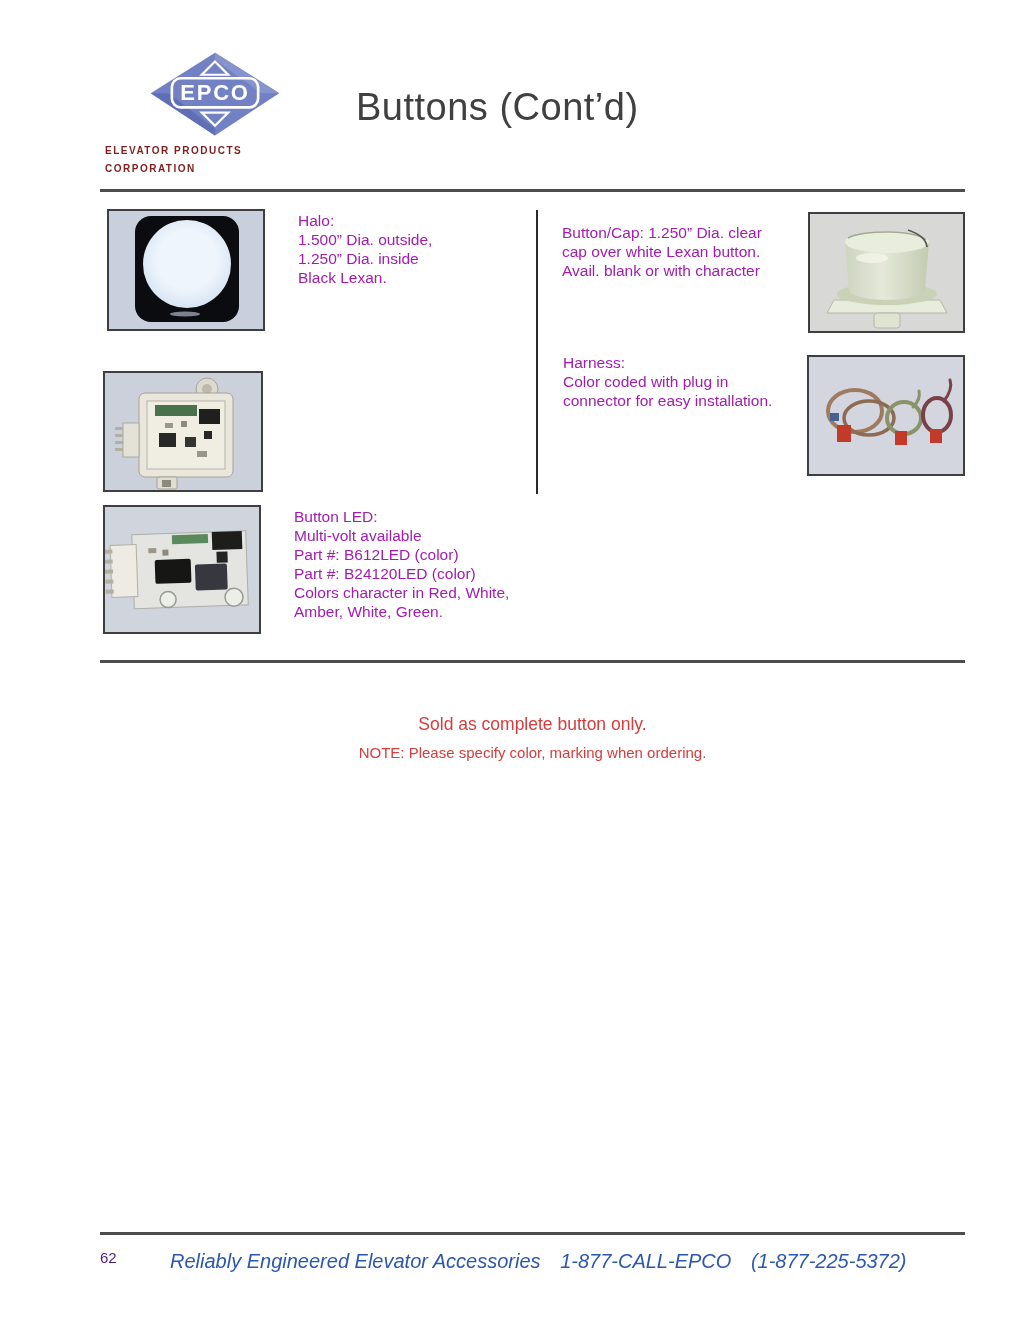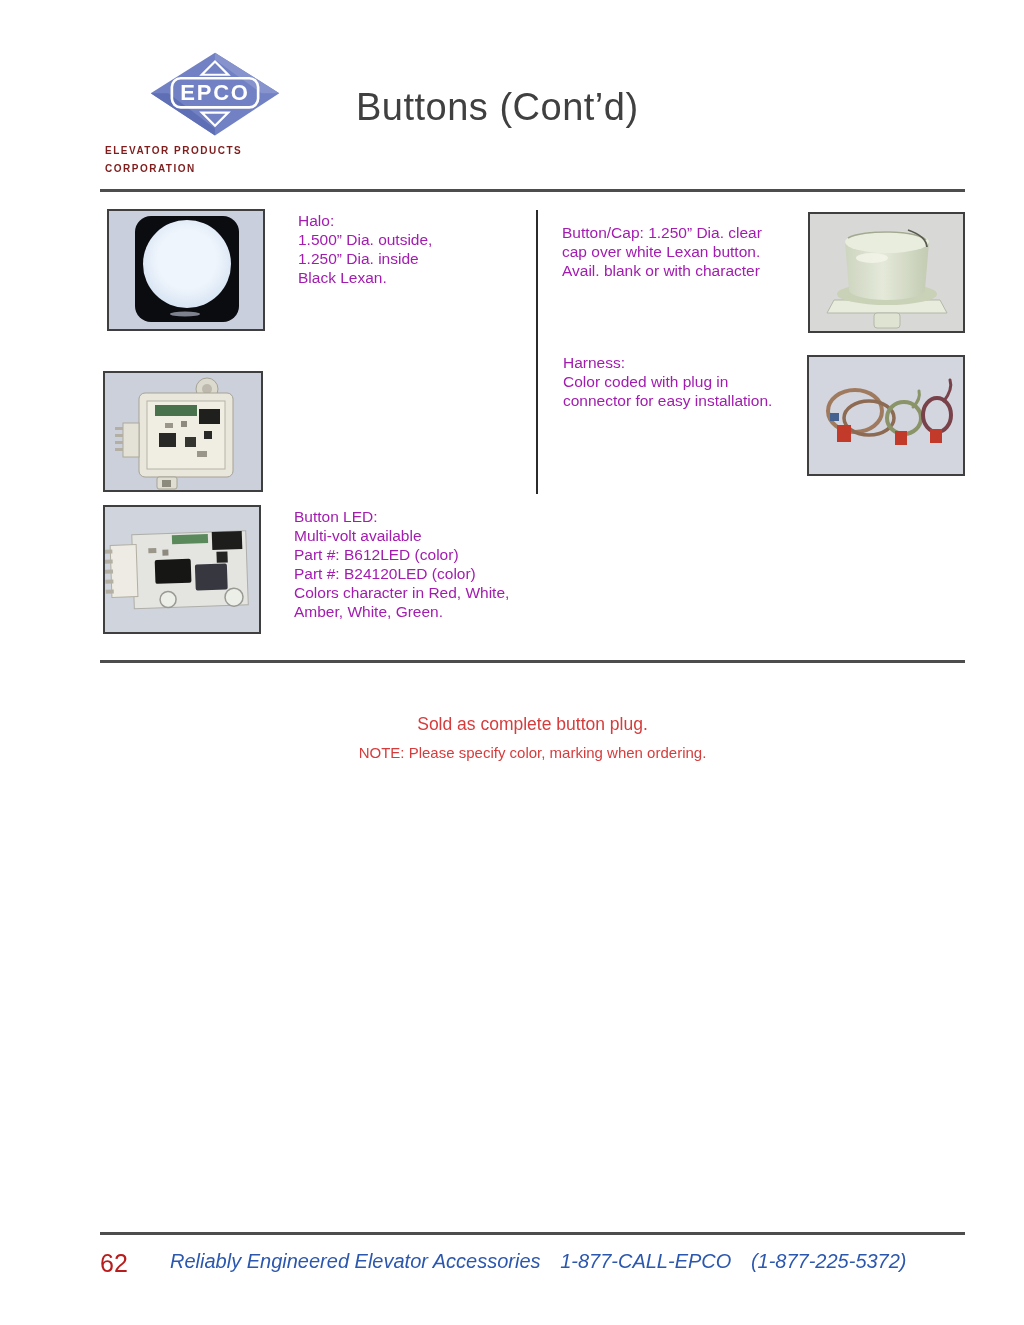--- a/index.html
+++ b/index.html
@@ -43,21 +43,21 @@
   
   .spec { font-size: 15.5px; color: #a21caf; line-height: 19px; }
   .spec .line { white-space: nowrap; }
 
   
   .notice-wrap { left: 100px; width: 865px; text-align: center; color: #d63c3c; }
   .notice-main { font-size: 17.5px; }
   .notice-sub  { font-size: 15px; margin-top: 9px; }
 
   
-  .page-num { left: 100px; top: 1249px; font-size: 25px; color: #b91c1c; }
+  .page-num { left: 100px; top: 1249px; font-size: 15px; color: #4c1d95; }
   .footer-line {
     left: 170px; top: 1250px;
     font-size: 20px;
     font-style: italic;
     color: #2b57ae;
     white-space: nowrap;
   }
   .footer-line .seg { margin-right: 14px; }
   .footer-line .seg:last-child { margin-right: 0; }
 </style>
@@ -214,21 +214,21 @@
     <div class="line">Multi-volt available</div>
     <div class="line">Part #: B612LED (color)</div>
     <div class="line">Part #: B24120LED (color)</div>
     <div class="line">Colors character in Red, White,</div>
     <div class="line">Amber, White, Green.</div>
   </div>
 
   <div class="abs hrule" style="top:660px"></div>
 
   <div class="abs notice-wrap" style="top:714px">
-    <div class="notice-main">Sold as complete button plug.</div>
+    <div class="notice-main">Sold as complete button only.</div>
     <div class="notice-sub">NOTE: Please specify color, marking when ordering.</div>
   </div>
 
   <div class="abs hrule" style="top:1232px"></div>
 
   <div class="abs page-num">62</div>
   <div class="abs footer-line">
     <span class="seg">Reliably Engineered Elevator Accessories</span>
     <span class="seg">1-877-CALL-EPCO</span>
     <span class="seg">(1-877-225-5372)</span>

